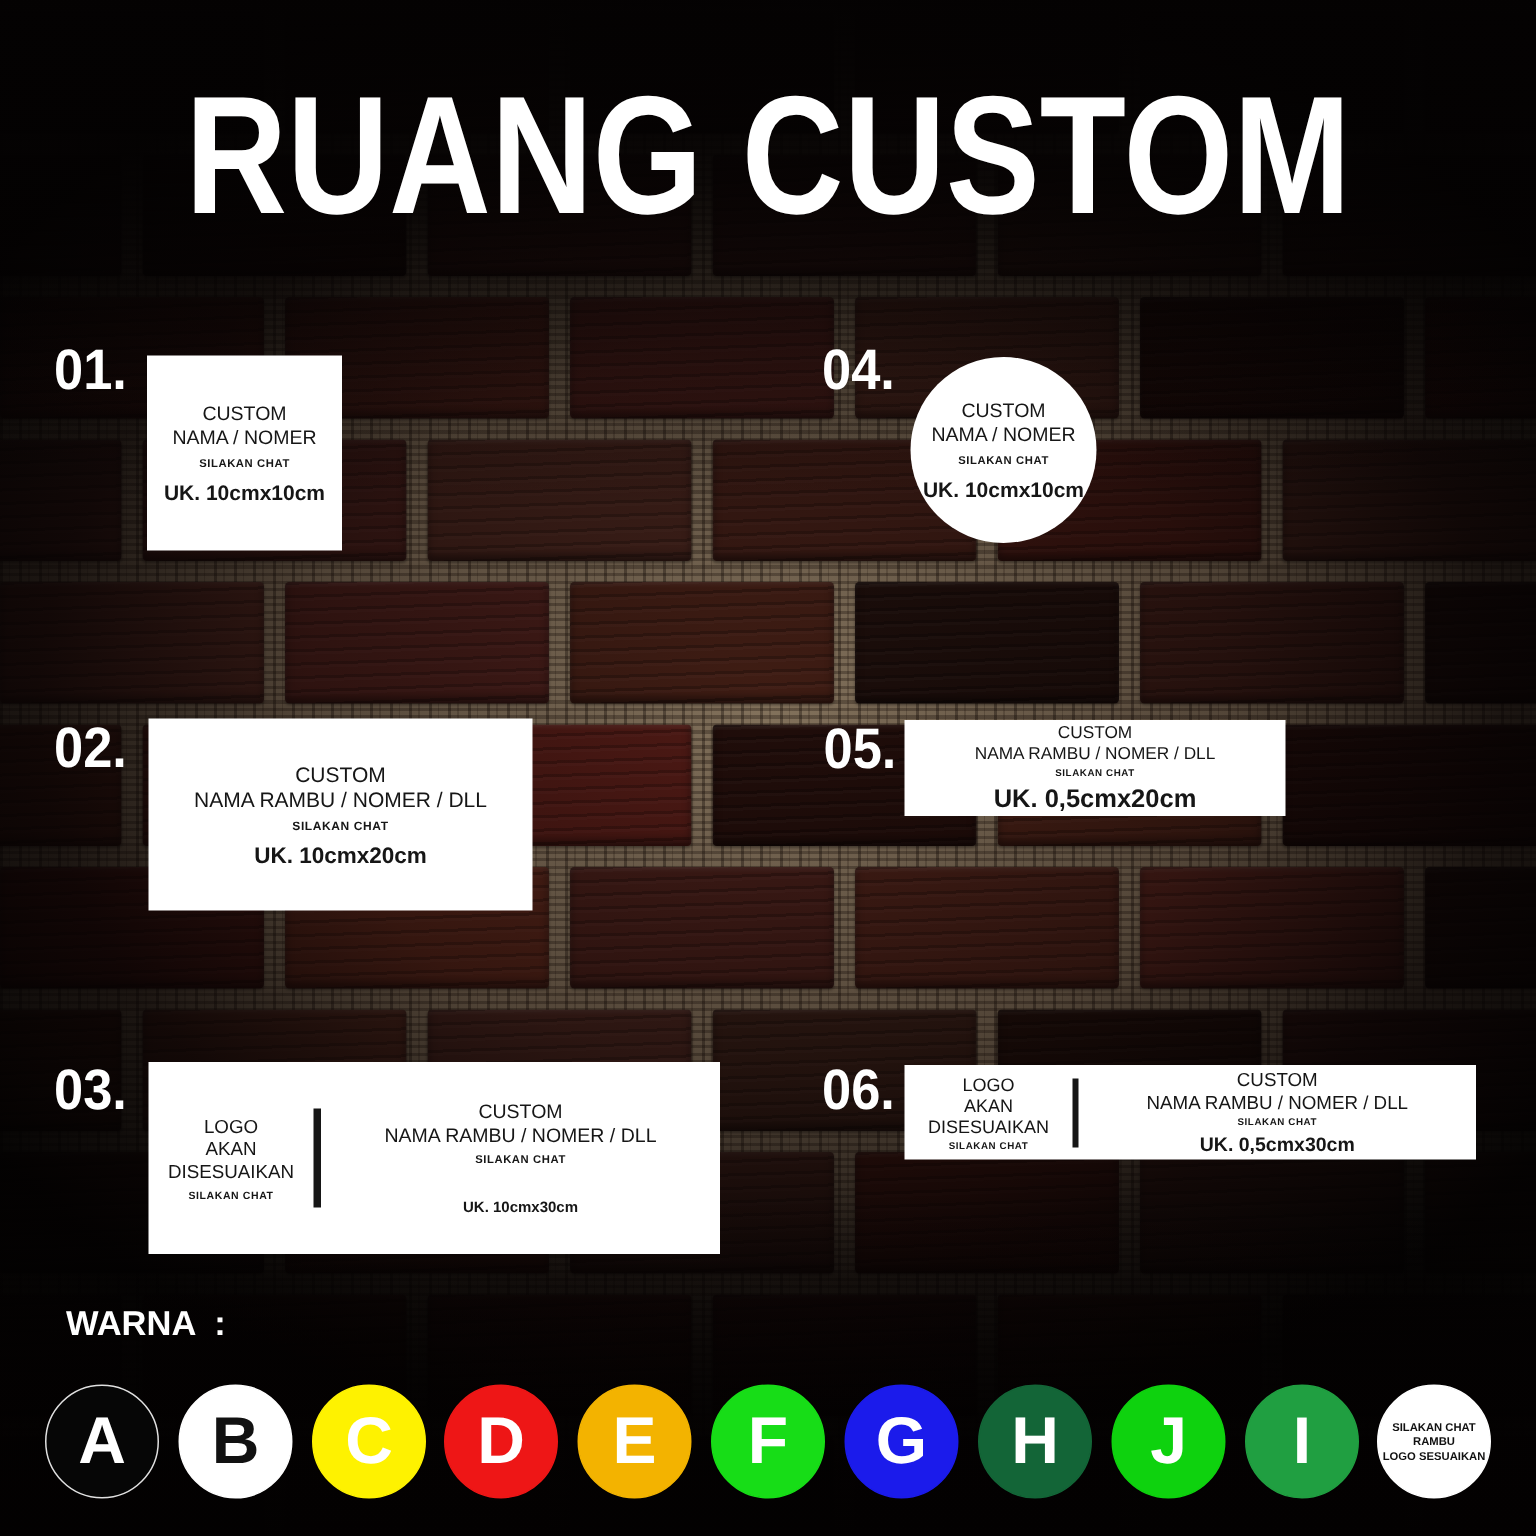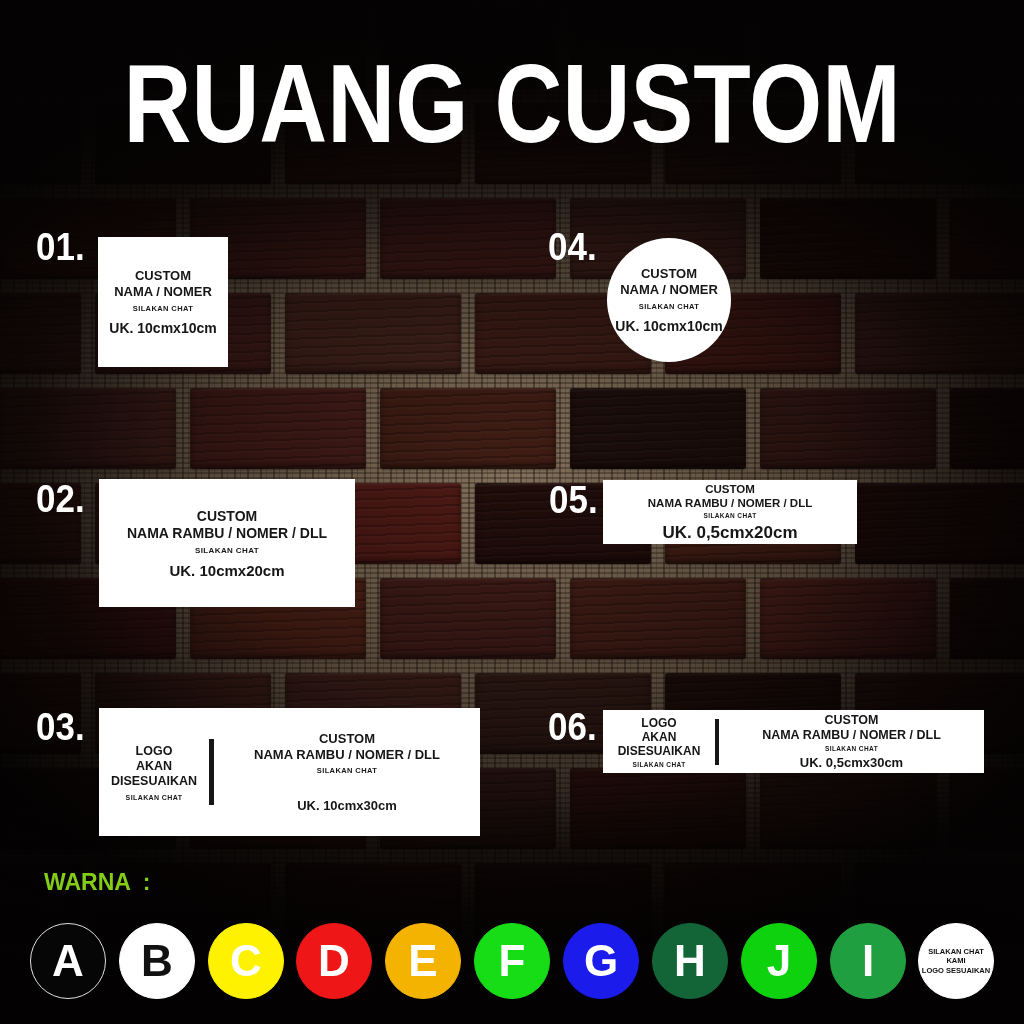--- a/index.html
+++ b/index.html
@@ -35,21 +35,21 @@
   }
   
   .num{color:#fff;font-weight:700;font-size:38px;line-height:1;transform:scaleX(.92);transform-origin:0 0;}
   .n01{left:36px;top:228px}.n02{left:36px;top:480px}.n03{left:36px;top:708px}
   .n04{left:548px;top:228px}.n05{left:549px;top:481px}.n06{left:548px;top:708px}
   
   .card{
     background:#fff;color:#161616;display:flex;flex-direction:column;
     align-items:center;justify-content:center;text-align:center;box-sizing:border-box;
   }
-  .hline{font-weight:700;}
+  .hline{font-weight:400;}
   .chat{font-weight:700;letter-spacing:.4px;}
   .size{font-weight:700;}
   .c01{left:98px;top:237px;width:130px;height:130px;}
   .c04{left:607px;top:238px;width:124px;height:124px;border-radius:50%;}
   .c01 .hline,.c04 .hline{font-size:13px;line-height:16px;}
   .c01 .chat,.c04 .chat{font-size:7.5px;margin-top:4px;}
   .c01 .size,.c04 .size{font-size:14px;margin-top:7px;}
   .c02{left:99px;top:479px;width:256px;height:128px;}
   .c02 .hline{font-size:14px;line-height:17px;}
   .c02 .chat{font-size:8px;margin-top:4px;}
@@ -64,32 +64,32 @@
   }
   .split .divider{background:#161616;align-self:center;}
   .c03{left:99px;top:708px;width:381px;height:128px;}
   .c03 .logo-col{width:110px;}
   .c03 .divider{width:5px;height:66px;}
   .c03 .main-col{flex:1;}
   .c03 .logo-col .hline{font-size:12.5px;line-height:15px;}
   .c03 .logo-col .chat{font-size:7px;margin-top:5px;}
   .c03 .main-col .hline{font-size:13px;line-height:16px;}
   .c03 .main-col .chat{font-size:7.5px;margin-top:3px;}
-  .c03 .main-col .size{font-size:13px;margin-top:23px;}
+  .c03 .main-col .size{font-size:10px;margin-top:23px;}
   .c06{left:603px;top:710px;width:381px;height:63px;}
   .c06 .logo-col{width:112px;}
   .c06 .divider{width:4px;height:46px;}
   .c06 .main-col{flex:1;}
   .c06 .logo-col .hline{font-size:12px;line-height:14px;}
   .c06 .logo-col .chat{font-size:6.5px;margin-top:3px;}
   .c06 .main-col .hline{font-size:12.5px;line-height:15px;}
   .c06 .main-col .chat{font-size:6.5px;margin-top:2px;}
   .c06 .main-col .size{font-size:13px;margin-top:3px;}
   
-  .warna{left:44px;top:869px;color:#84cc16;font-weight:700;font-size:23px;white-space:pre;}
+  .warna{left:44px;top:869px;color:#ffffff;font-weight:700;font-size:23px;white-space:pre;}
   .swatch{
     top:923px;width:76px;height:76px;border-radius:50%;box-sizing:border-box;
     display:flex;align-items:center;justify-content:center;
     font-weight:700;font-size:44px;border:1.5px solid transparent;
   }
   .s0{left:30px}.s1{left:119px}.s2{left:208px}.s3{left:296px}.s4{left:385px}
   .s5{left:474px}.s6{left:563px}.s7{left:652px}.s8{left:741px}.s9{left:830px}.s10{left:918px}
   .chat-swatch{flex-direction:column;font-size:7.5px;line-height:9.5px;font-weight:700;text-align:center;}
 </style>
 </head>
@@ -259,16 +259,16 @@
     <span>H</span>
   </div>
   <div class="fg swatch s8" style="background: rgb(14, 210, 14); border-color: rgb(14, 210, 14); color: rgb(255, 255, 255);">
     <span>J</span>
   </div>
   <div class="fg swatch s9" style="background: rgb(32, 159, 65); border-color: rgb(32, 159, 65); color: rgb(255, 255, 255);">
     <span>I</span>
   </div>
   <div class="fg swatch s10 chat-swatch" style="background: rgb(255, 255, 255); border-color: rgb(255, 255, 255); color: rgb(17, 17, 17);">
     <span>SILAKAN CHAT</span>
-    <span>KAMI</span>
+    <span>RAMBU</span>
     <span>LOGO SESUAIKAN</span>
   </div>
 </div>
 
 </body></html>

